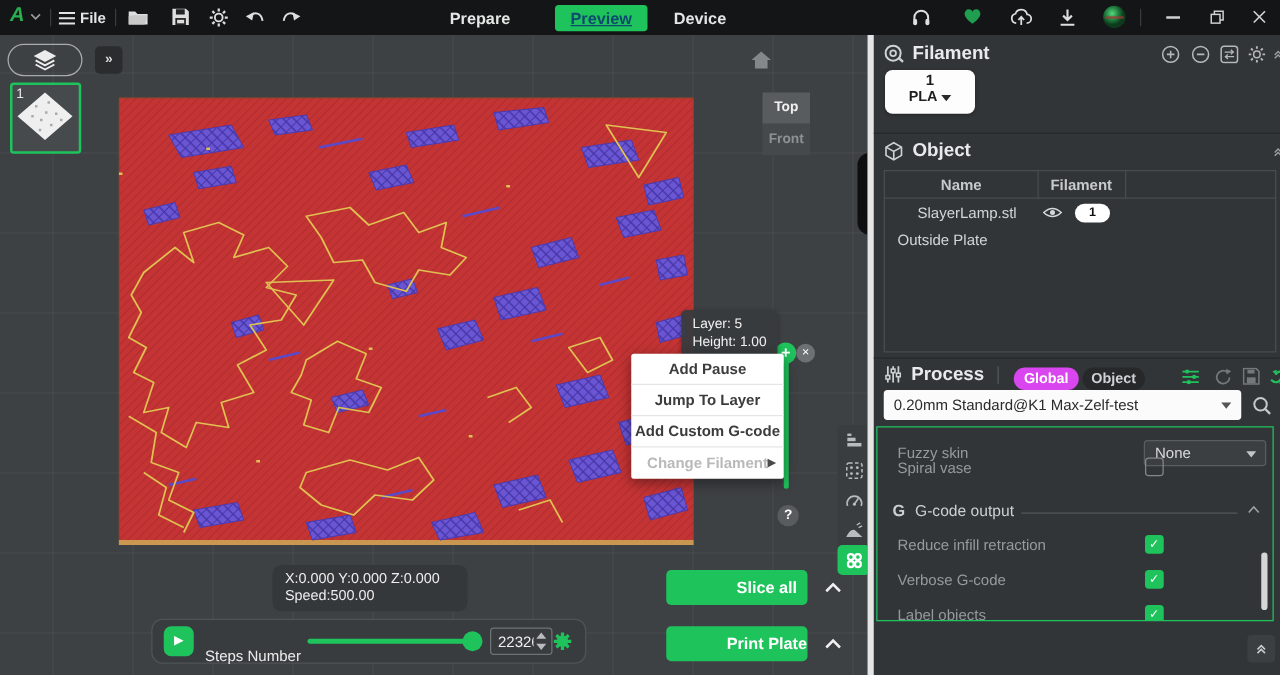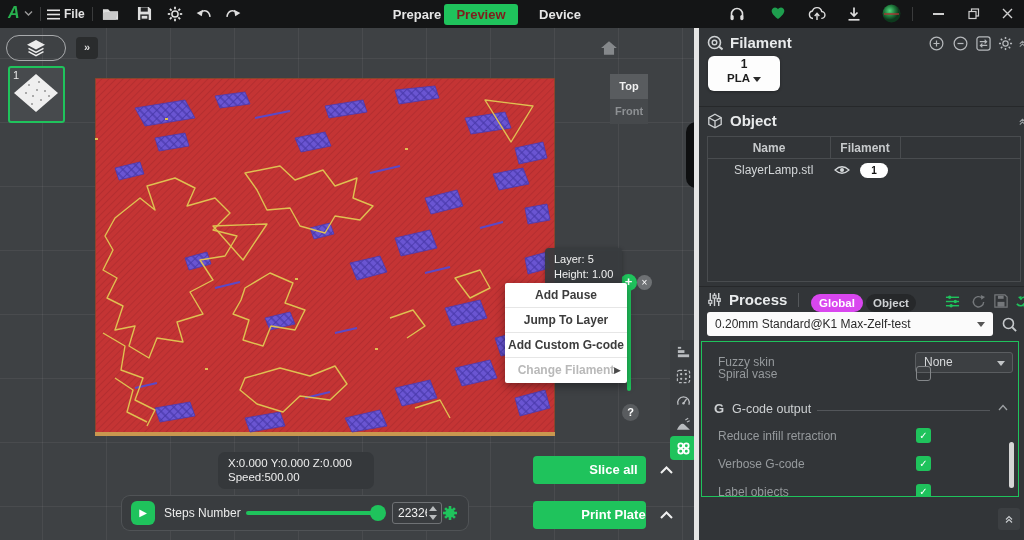--- a/index.html
+++ b/index.html
@@ -10,21 +10,21 @@
 
   
   #topbar { position:absolute; left:0; top:0; width:1024px; height:28px; background:#141516; }
   #topbar .vdiv { position:absolute; top:7px; width:1px; height:14px; background:#3a3b3c; }
   .tb-ic { position:absolute; top:6px; cursor:default; }
   .logo-a { position:absolute; left:8px; top:4px; font-size:16px; font-weight:bold; color:#27b14e;
     font-style:italic; letter-spacing:-1px; }
   .file-lbl { position:absolute; left:64px; top:7px; font-size:12px; font-weight:bold; color:#e4e4e4; }
   .tab { position:absolute; top:4px; height:21px; line-height:21px; font-size:13px; font-weight:bold;
     color:#e6e6e6; text-align:center; border-radius:3px; }
-  .tab.active { background:#1fc35c; color:#7f1d1d; }
+  .tab.active { background:#1fc35c; color:#0c4a6e;text-decoration:underline; }
   .win-ic { position:absolute; top:8px; }
 
   
   #viewport { position:absolute; left:0; top:28px; width:694px; height:512px; background:#3e4144;
     background-image:linear-gradient(rgba(255,255,255,.055) 1px, transparent 1px),
       linear-gradient(90deg, rgba(255,255,255,.055) 1px, transparent 1px);
     background-size:64px 64px; background-position:-22px -34px; overflow:hidden; }
 
   .pill-btn { position:absolute; left:6px; top:7px; width:60px; height:26px; border:1px solid #a9abad;
     border-radius:13px; display:flex; align-items:center; justify-content:center; }
@@ -72,21 +72,21 @@
 
   
   .coords { position:absolute; left:218px; top:424px; width:156px; height:37px; background:#35383b;
     border-radius:7px; color:#ededed; font-size:11.5px; padding:4px 10px; line-height:14px; }
 
   
   .steps-bar { position:absolute; left:122px; top:468px; width:346px; height:34px; background:#393c3f;
     border-radius:8px; box-shadow:0 0 0 1px #505356; }
   .play-btn { position:absolute; left:9px; top:5px; width:24px; height:24px; background:#1fc35c;
     border-radius:6px; color:#fff; font-size:10px; text-align:center; line-height:24px; }
-  .steps-lbl { position:absolute; left:42px; top:10px; font-size:12px; color:#ececec; }
+  .steps-lbl { position:absolute; left:42px; top:22px; font-size:12px; color:#ececec; }
   .steps-track { position:absolute; left:124px; top:15px; width:134px; height:4px; background:#1fc35c; border-radius:2px; }
   .steps-thumb { position:absolute; left:248px; top:9px; width:16px; height:16px; background:#1fc35c; border-radius:50%; }
   .steps-spin { position:absolute; left:270px; top:6px; width:50px; height:22px; border:1px solid #6f7275;
     border-radius:3px; }
   .steps-spin input { width:34px; height:20px; background:transparent; border:none; color:#f0f0f0;
     font-size:12px; padding-left:5px; font-family:inherit; outline:none; }
   .spin-arrows { position:absolute; right:2px; top:1px; width:10px; height:18px; }
   .spin-arrows .up { width:0; height:0; border-left:4px solid transparent; border-right:4px solid transparent;
     border-bottom:5px solid #b9bcbe; margin:2px 0 4px 0; }
   .spin-arrows .down { width:0; height:0; border-left:4px solid transparent; border-right:4px solid transparent;
@@ -210,21 +210,21 @@
         <polygon points="0.5,5.5 7.5,2 6,9" fill="#dedede"></polygon>
       </svg>
   </span>
   <span class="tb-ic" style="left:224px;top:8px;transform:scaleX(-1)">
     <svg width="17" height="12" viewBox="0 0 18 13">
         <path d="M4 5.5 C8 1 14 2.5 15 9.5" fill="none" stroke="#dedede" stroke-width="1.7"></path>
         <polygon points="0.5,5.5 7.5,2 6,9" fill="#dedede"></polygon>
       </svg>
   </span>
 
-  <span class="tab" style="left:385px;width:64px">Prepare</span>
+  <span class="tab" style="left:352px;width:64px">Prepare</span>
   <span class="tab active" style="left:444px;width:74px">Preview</span>
   <span class="tab" style="left:530px;width:60px">Device</span>
 
   <span class="tb-ic" style="left:729px;top:6px">
     <svg width="16" height="16" viewBox="0 0 16 16">
         <path d="M2.5 10 V8 a5.5 5.5 0 0 1 11 0 v2" fill="none" stroke="#dedede" stroke-width="1.6"></path>
         <rect x="1.5" y="9" width="3.2" height="5.2" rx="1.6" fill="#dedede"></rect>
         <rect x="11.3" y="9" width="3.2" height="5.2" rx="1.6" fill="#dedede"></rect>
       </svg>
   </span>
@@ -586,20 +586,21 @@
     <div class="row-model">
       <span>SlayerLamp.stl</span>
       <span class="abs" style="left:126px;top:6px">
         <svg width="16" height="10" viewBox="0 0 16 10">
             <path d="M1 5 Q8 -1.5 15 5 Q8 11.5 1 5 Z" fill="none" stroke="#d5d8da" stroke-width="1.2"></path>
             <circle cx="8" cy="5" r="2" fill="#d5d8da"></circle>
           </svg>
       </span>
       <span class="pill-1">1</span>
     </div>
+    <div class="row-outside">Outside Plate</div>
   </div>
 
   <div class="sec-div" style="top:258px"></div>
 
   <div class="hdr" style="left:8px;top:263px">
     <span>
       <svg width="15" height="15" viewBox="0 0 16 16">
           <g stroke="#cfd2d4" stroke-width="1.5">
             <line x1="3.5" y1="1" x2="3.5" y2="15"></line>
             <line x1="8" y1="1" x2="8" y2="15"></line>

